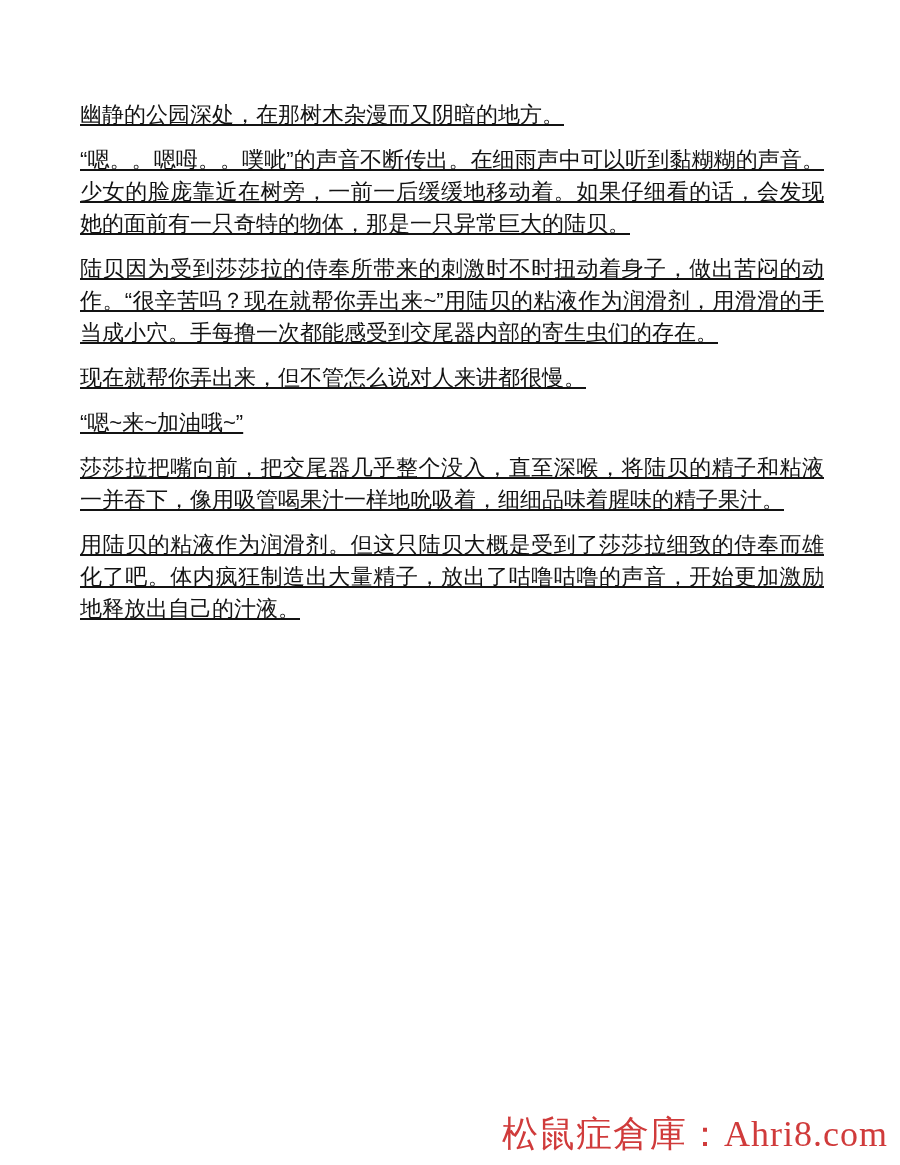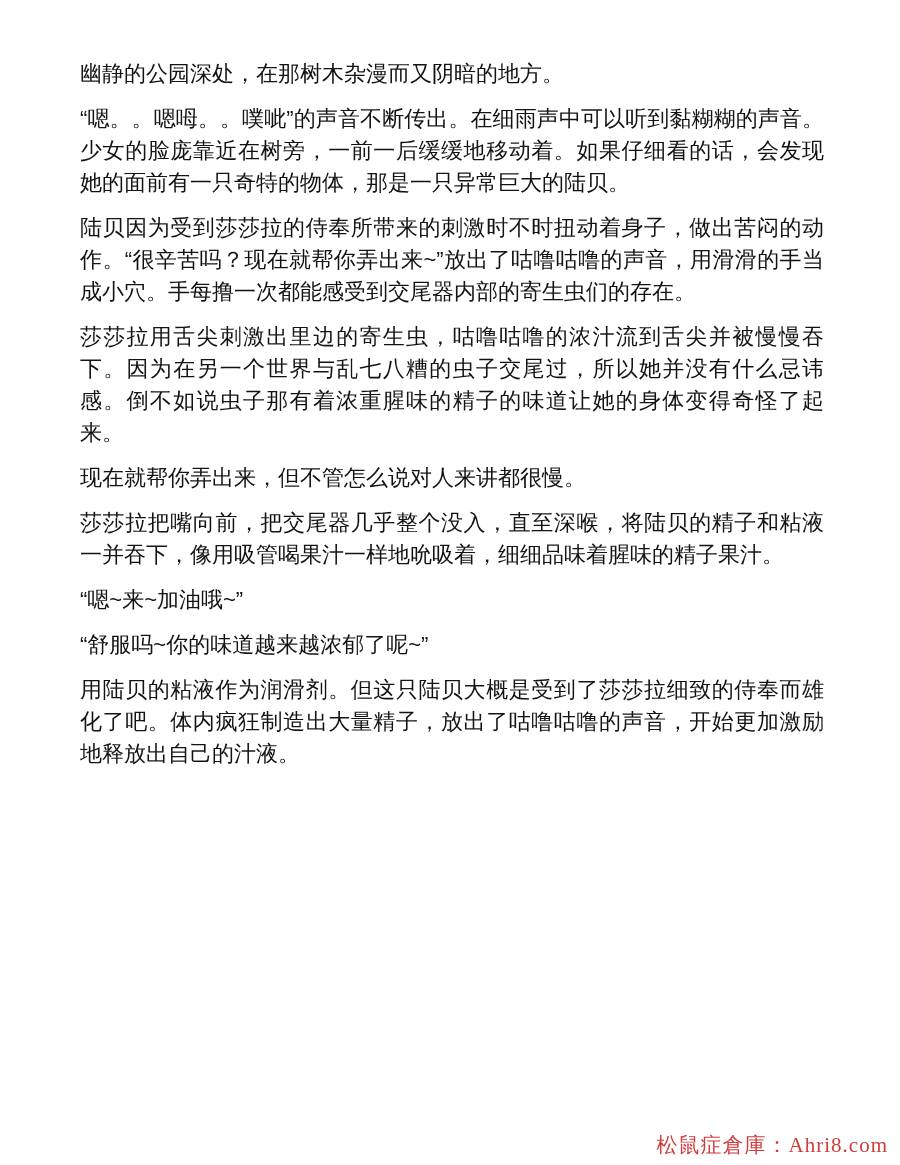--- a/index.html
+++ b/index.html
@@ -10,49 +10,48 @@
     width: 900px;
     height: 1165px;
     position: relative;
     overflow: hidden;
     font-family: "Liberation Sans", sans-serif;
   }
   .page {
     box-sizing: border-box;
     width: 900px;
     height: 1165px;
-    padding: 58px 76px 0 80px;
+    padding: 99px 76px 0 80px;
+    text-decoration: underline;
   }
   .para {
     font-size: 22px;
     line-height: 32px;
     margin: 0 0 13px 0;
     text-align: justify;
     text-justify: inter-ideograph;
     letter-spacing: 0px;
     word-break: break-all;
   }
   .watermark {
     position: absolute;
     right: 12px;
     bottom: 6px;
     font-family: "Liberation Serif", serif;
-    font-size: 21px;
+    font-size: 36px;
     letter-spacing: 1px;
     white-space: nowrap;
   }
 </style>
 </head>
 <body style="background: rgb(255, 255, 255); color: rgb(19, 19, 19);">
 
 <div class="page">
   <p class="para">幽静的公园深处，在那树木杂漫而又阴暗的地方。</p>
   <p class="para">“嗯。。嗯呣。。噗呲”的声音不断传出。在细雨声中可以听到黏糊糊的声音。少女的脸庞靠近在树旁，一前一后缓缓地移动着。如果仔细看的话，会发现她的面前有一只奇特的物体，那是一只异常巨大的陆贝。</p>
-  <p class="para">陆贝因为受到莎莎拉的侍奉所带来的刺激时不时扭动着身子，做出苦闷的动作。“很辛苦吗？现在就帮你弄出来~”放出了咕噜咕噜的声音，用滑滑的手当成小穴。手每撸一次都能感受到交尾器内部的寄生虫们的存在。</p>
-  <p class="para">莎莎拉用舌尖刺激出里边的寄生虫，咕噜咕噜的浓汁流到舌尖并被慢慢吞下。因为在另一个世界与乱七八糟的虫子交尾过，所以她并没有什么忌讳感。倒不如说虫子那有着浓重腥味的精子的味道让她的身体变得奇怪了起来。</p>
+  <p class="para">陆贝因为受到莎莎拉的侍奉所带来的刺激时不时扭动着身子，做出苦闷的动作。“很辛苦吗？现在就帮你弄出来~”用陆贝的粘液作为润滑剂，用滑滑的手当成小穴。手每撸一次都能感受到交尾器内部的寄生虫们的存在。</p>
   <p class="para">现在就帮你弄出来，但不管怎么说对人来讲都很慢。</p>
+  <p class="para">“嗯~来~加油哦~”</p>
   <p class="para">莎莎拉把嘴向前，把交尾器几乎整个没入，直至深喉，将陆贝的精子和粘液一并吞下，像用吸管喝果汁一样地吮吸着，细细品味着腥味的精子果汁。</p>
-  <p class="para">“嗯~来~加油哦~”</p>
-  <p class="para">“舒服吗~你的味道越来越浓郁了呢~”</p>
   <p class="para">用陆贝的粘液作为润滑剂。但这只陆贝大概是受到了莎莎拉细致的侍奉而雄化了吧。体内疯狂制造出大量精子，放出了咕噜咕噜的声音，开始更加激励地释放出自己的汁液。</p>
 </div>
 
 <div class="watermark" style="color: rgb(208, 59, 59);">松鼠症倉庫：Ahri8.com</div>
 
 </body></html>

